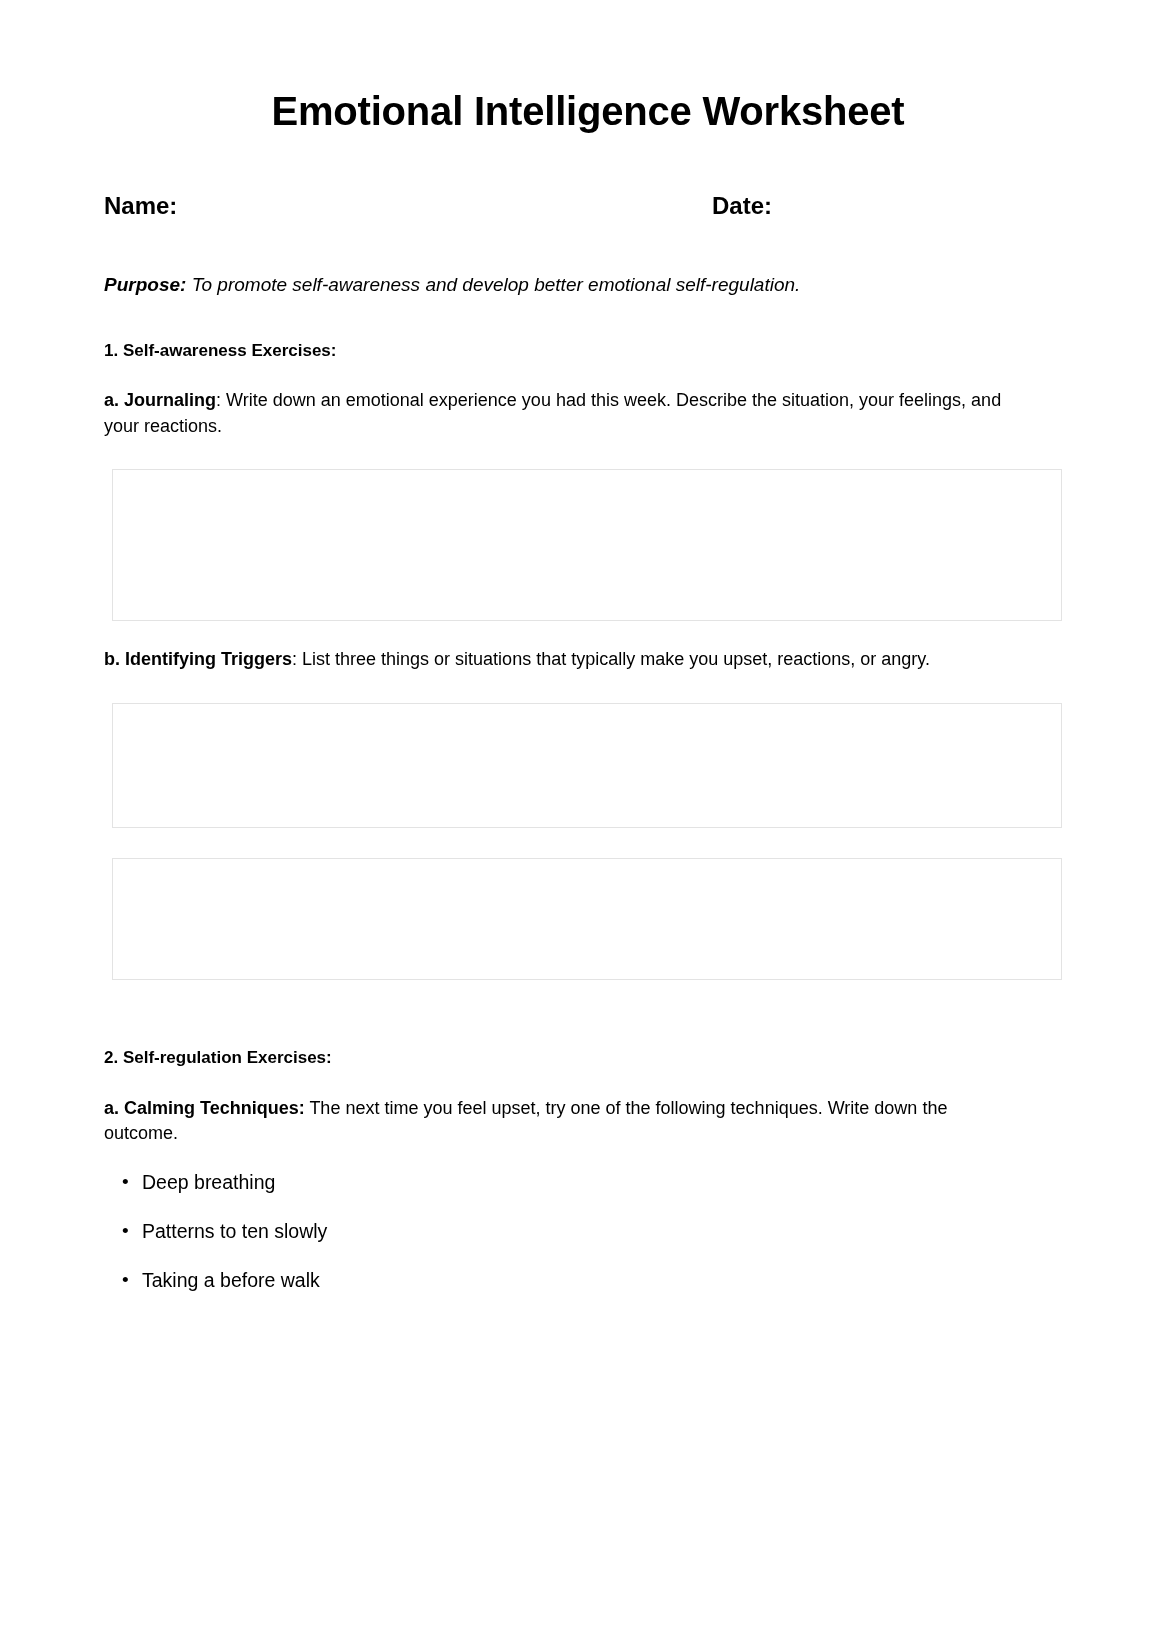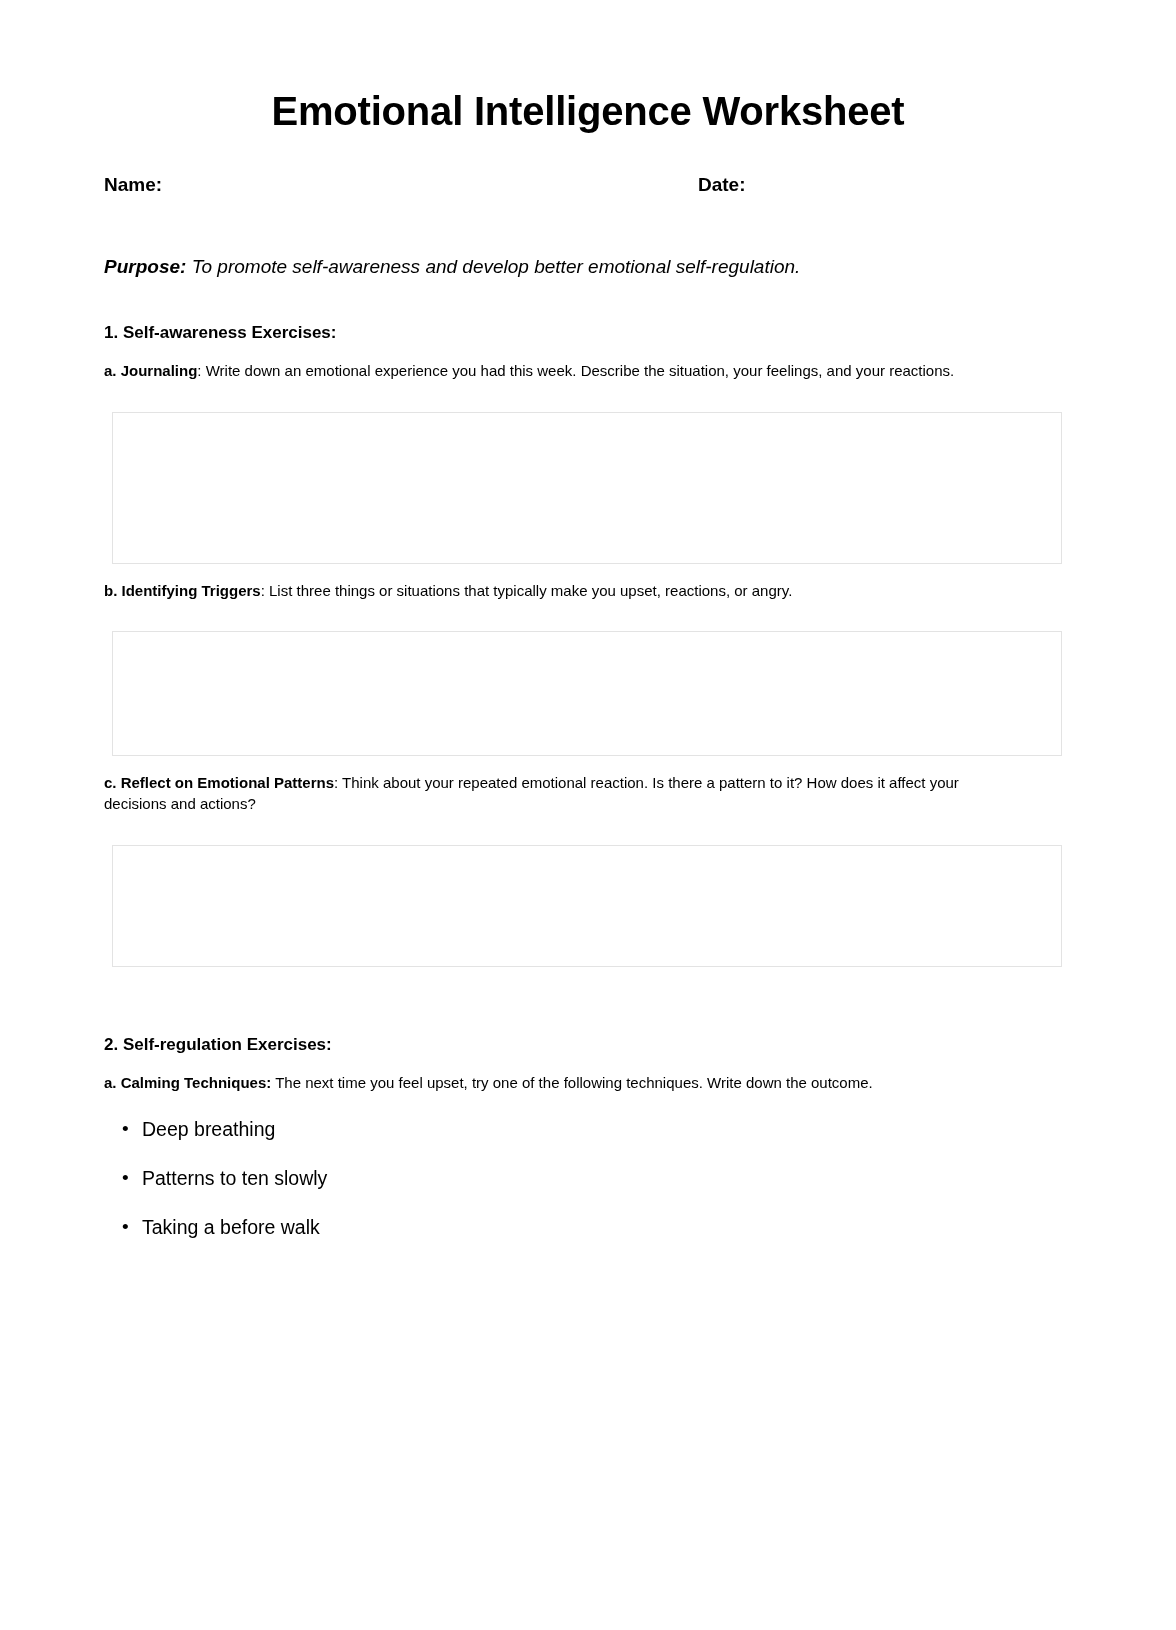--- a/index.html
+++ b/index.html
@@ -25,55 +25,55 @@
   .doc-title {
     margin: 0;
     padding-top: 88px;
     font-size: 40px;
     font-weight: bold;
     text-align: center;
     letter-spacing: -0.2px;
     line-height: 1.15;
   }
   .identity-row {
-    margin-top: 40px;
+    margin-top: 58px;
     position: relative;
     height: 26px;
-    font-size: 19px;
+    font-size: 24px;
     font-weight: bold;
   }
   .identity-name {
     position: absolute;
     left: 0;
     top: 0;
   }
   .identity-date {
     position: absolute;
-    left: 594px;
+    left: 608px;
     top: 0;
   }
   .purpose-line {
     margin-top: 53px;
     font-size: 19px;
     font-style: italic;
     line-height: 1.45;
   }
   .purpose-line .lead {
     font-weight: bold;
     font-style: italic;
   }
   .section-heading {
     margin-top: 40px;
     font-size: 17px;
     font-weight: bold;
     line-height: 1.4;
   }
   .prompt {
-    margin-top: 16px;
-    font-size: 15px;
+    margin-top: 26px;
+    font-size: 18px;
     line-height: 1.42;
     max-width: 918px;
   }
   .prompt .lead {
     font-weight: bold;
   }
   .answer-box {
     margin-top: 30px;
     margin-left: 8px;
     width: 950px;
@@ -128,23 +128,20 @@
   </p>
 
   <div class="answer-box tall"></div>
 
   <p class="prompt">
     <span class="lead">b. Identifying Triggers</span><span>: List three things or situations that typically make you upset, reactions, or angry.</span>
   </p>
 
   <div class="answer-box mid"></div>
 
-  <p class="prompt">
-    <span class="lead">c. Reflect on Emotional Patterns</span><span>: Think about your repeated emotional reaction. Is there a pattern to it? How does it affect your decisions and actions?</span>
-  </p>
 
   <div class="answer-box short"></div>
 
   <div class="spacer-lg"></div>
 
   <h2 class="section-heading">2. Self-regulation Exercises:</h2>
 
   <p class="prompt">
     <span class="lead">a. Calming Techniques:</span><span> The next time you feel upset, try one of the following techniques. Write down the outcome.</span>
   </p>

